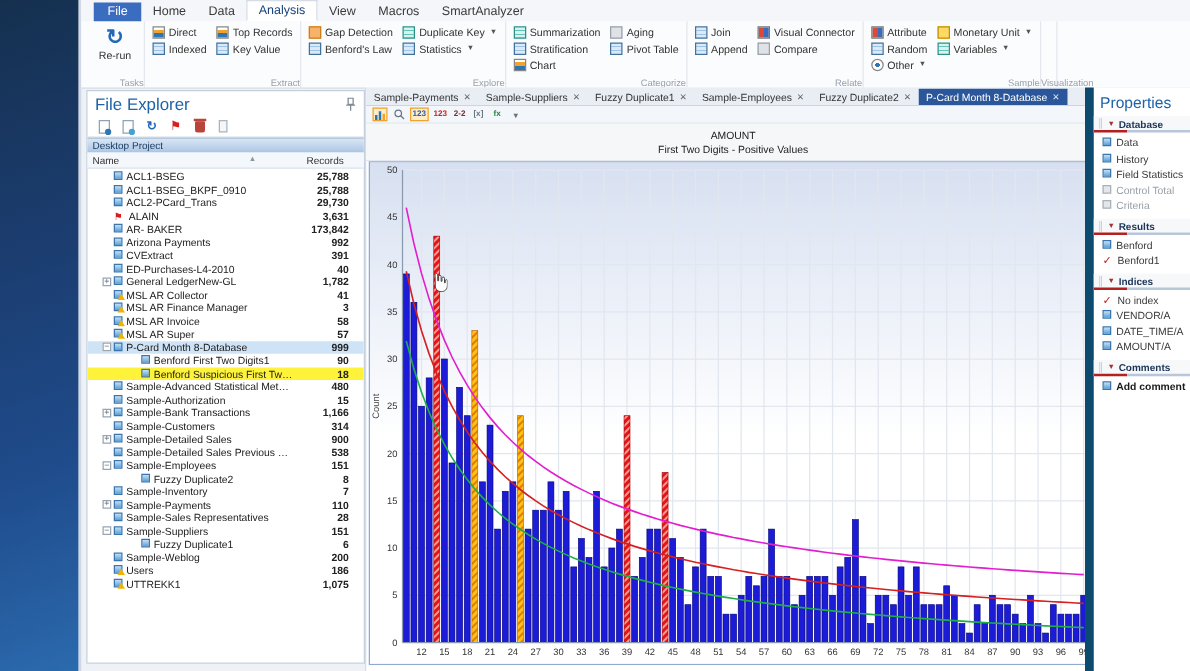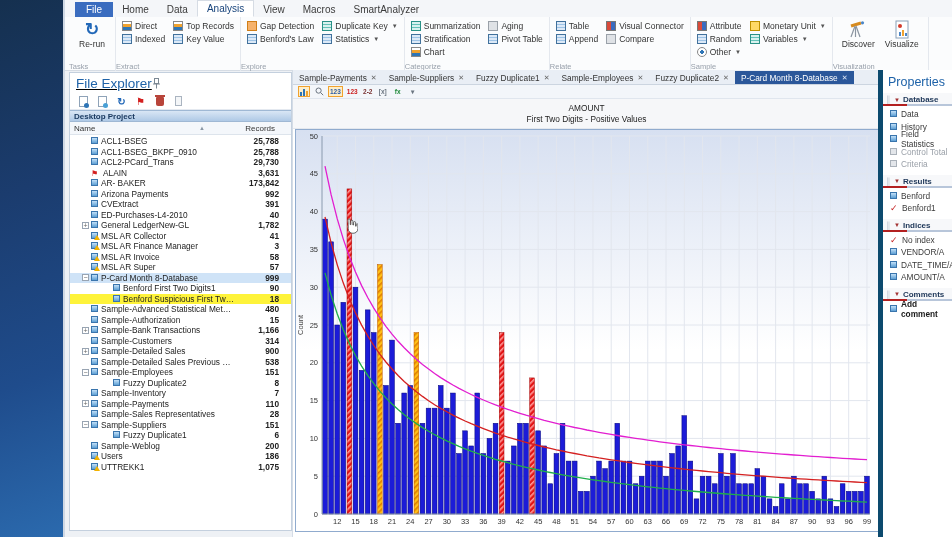--- a/index.html
+++ b/index.html
@@ -11,21 +11,21 @@
   .app { position:absolute; left:63px; top:0; width:889px; height:537px; background:#eef1f5; border-left:2px solid #cfd8e4; }
 
   
   .ribbon { position:absolute; left:0; top:0; right:0; height:71px; background:#fbfcfd; border-bottom:1px solid #d6dce4; }
   .tabrow { height:17px; display:flex; align-items:flex-end; padding-left:10px; background:#f4f6f9; }
   .rtab { font-size:10px; color:#3b3b3b; padding:2px 9px 2px 9px; cursor:default; }
   .rtab.file { background:#3a6cbf; color:#fff; padding:2px 11px; }
   .rtab.active { background:#fff; border:1px solid #d6dce4; border-bottom:1px solid #fff; color:#17437b; }
   .rbody { height:54px; display:flex; align-items:stretch; padding-left:4px; }
   .rgroup { position:relative; border-right:1px solid #e4e8ee; padding:2px 6px 10px 6px; }
-  .rgroup-label { position:absolute; left:0; right:0; bottom:0; text-align:left; font-size:7.5px; color:#98a0ab; }
+  .rgroup-label { position:absolute; left:0; right:0; bottom:0; text-align:right; font-size:7.5px; color:#98a0ab; }
   .rbtns { display:grid; grid-auto-flow:column; grid-gap:0 8px; }
   .rbtn { display:flex; align-items:center; gap:3px; font-size:8.5px; color:#333; height:13px; white-space:nowrap; cursor:default; }
   .rbtn .dd { font-size:6px; color:#555; margin-left:1px; }
   .bigwrap { display:flex; gap:4px; height:100%; }
   .bigbtn { display:flex; flex-direction:column; align-items:center; justify-content:flex-start; font-size:8.5px; color:#333; padding:1px 3px; min-width:34px; }
   .bigbtn .bigic { font-size:17px; line-height:19px; color:#2268b8; font-weight:bold; }
 
   .mi { display:inline-block; width:10px; height:10px; border:1px solid #7a93ad; background:#cfe2f3; flex:none; }
   .mi.blue   { background:repeating-linear-gradient(0deg,#dce9f7 0 2px,#9dc3e6 2px 3px); border-color:#41719c; }
   .mi.teal   { background:repeating-linear-gradient(0deg,#d8f2ef 0 2px,#64c2b8 2px 3px); border-color:#2a9187; }
@@ -34,34 +34,34 @@
   .mi.gold   { background:#ffd966; border-color:#bf9000; }
   .mi.redblue{ background:linear-gradient(90deg,#d94a3a 50%,#3a6bbf 50%); border-color:#777; }
   .mi.gray   { background:#dfe2e6; border-color:#9aa1a9; }
   .mi.radio  { border-radius:50%; background:radial-gradient(circle,#2e75b6 30%,#fff 34%); border-color:#888; }
 
   
   .svgic { width:22px; height:19px; }
 
   
   .explorer { position:absolute; left:4px; top:72px; width:223px; height:459px; background:#fff; border:1px solid #c4d0de; }
-  .exp-title { height:20px; display:flex; align-items:center; padding:0 6px;text-decoration:underline; }
+  .exp-title { height:20px; display:flex; align-items:center; justify-content:space-between; padding:0 6px; }
   .exp-title .t { color:#1e62a8; font-size:13.5px; }
   .pinsvg { width:9px; height:11px; }
   .exp-tools { height:17px; display:flex; align-items:center; gap:6px; padding:0 7px; border-bottom:1px solid #e4e9f0; }
   .tool { display:inline-flex; align-items:center; justify-content:center; width:13px; height:13px; font-size:10px; cursor:default; }
   .tool .doc { width:9px; height:11px; background:#fff; border:1px solid #8fa3b8; position:relative; }
   .tool .doc i { position:absolute; right:-2px; bottom:-2px; width:5px; height:5px; border-radius:50%; }
   .tool .doc i.b { background:#2e75b6; } .tool .doc i.e { background:#49a0d6; }
   .tool.refresh { color:#2268b8; font-weight:bold; }
   .tool.flag { color:#d42020; }
   .tool .trash { width:8px; height:9px; background:#b8443a; border-radius:1px 1px 2px 2px; position:relative; }
   .tool .trash:before { content:""; position:absolute; top:-2px; left:-1px; right:-1px; height:2px; background:#b8443a; }
   .tool .note { width:7px; height:10px; border:1px solid #aab4c0; background:#f4f6f8; }
-  .exp-project { height:12px; background:linear-gradient(#d9e6f5,#afc9e6); border-top:1px solid #9fb8d4; border-bottom:1px solid #9fb8d4; font-size:8px; font-weight:bold; color:#17375e; padding:1px 4px; }
+  .exp-project { height:12px; background:linear-gradient(#d9e6f5,#afc9e6); border-top:1px solid #9fb8d4; border-bottom:1px solid #9fb8d4; font-size:8px; font-weight:normal; color:#17375e; padding:1px 4px; }
   .exp-cols { height:13px; display:flex; align-items:center; background:#f4f7fb; border-bottom:1px solid #dde4ec; font-size:8px; color:#333; padding:0 4px; }
   .exp-cols .c-name { flex:1; } .exp-cols .sort { color:#8a97a5; font-size:6px; margin-right:26px; }
   .exp-cols .c-rec { width:56px; text-align:right; padding-right:12px; }
   .exp-tree { position:absolute; left:0; right:0; top:63px; bottom:0; overflow:hidden; }
   .trow { height:10.5px; display:flex; align-items:center; font-size:8.3px; color:#1c1c1c; white-space:nowrap; }
   .trow .lbl { overflow:hidden; text-overflow:ellipsis; flex:1; }
   .trow .rec { width:56px; text-align:right; padding-right:12px; flex:none; color:#222;font-weight:bold; }
   .trow.sel { background:#cfe3f7; }
   .trow.yellow { background:#fef33a; }
   .exp-ic { flex:none; margin:0 3px 0 0; }
@@ -84,21 +84,21 @@
   .ct .bars i { width:2px; background:#2e75b6; display:inline-block; }
   .ct svg { display:block; }
   .chart-info { height:30px; background:#f6f7f9; border-bottom:1px solid #e4e8ee; position:relative; font-size:8.3px; color:#333; }
   .ci-left { position:absolute; left:7px; top:4px; line-height:11px; }
   .ci-center { position:absolute; left:0; right:0; top:4px; text-align:center; line-height:11px; color:#222; }
   .chart-box { position:absolute; left:2px; right:2px; top:59px; bottom:5px; border:1px solid #90abce; background:#fff; }
   .chart-box svg.main { display:block; }
   .cursor-hand { position:absolute; left:48px; top:88px; }
 
   
-  .props { position:absolute; right:0; top:70px; width:74px; bottom:0; background:#fff; border-left:5px solid #0c4a6e; }
+  .props { position:absolute; right:0; top:70px; width:84px; bottom:0; background:#fff; border-left:7px solid #0c4a6e; }
   .props-title { color:#1e62a8; font-size:12.5px; padding:5px 0 4px 5px; }
   .psec-h { position:relative; height:13px; display:flex; align-items:center; gap:3px; padding-left:3px; font-size:8px; font-weight:bold; color:#1c3557; background:#f7f8fa; }
   .psec-h .grip { color:#b3bcc8; font-size:7px; } .psec-h .arr { color:#a33333; font-size:6px; }
   .psec-h:after { content:""; position:absolute; left:0; right:0; bottom:0; height:2px; background:linear-gradient(90deg,#b32020 0 35%,#b8c6da 35%); }
   .pitem { height:12.5px; display:flex; align-items:center; gap:4px; padding-left:7px; font-size:8.3px; color:#3a3a3a; cursor:default; }
   .pitem.disabled { color:#9aa0a8; } .pitem.disabled .cube { background:#e3e6ea; border-color:#aab1b9; }
   .pitem.bold { font-weight:bold; color:#1a1a1a; }
   .pitem .chk { color:#c42222; font-size:9px; width:8px; }
   .psec-body { padding:2px 0 4px 0; }
 </style>
@@ -195,21 +195,21 @@
               <span class="mi blue"></span>
               <span>Pivot Table</span>
             </div>
           </div>
           <div class="rgroup-label">Categorize</div>
         </div>
         <div class="rgroup">
           <div class="rbtns" style="grid-template-rows: repeat(2, 13px);">
             <div class="rbtn">
               <span class="mi blue"></span>
-              <span>Table</span>
+              <span>Join</span>
             </div>
             <div class="rbtn">
               <span class="mi blue"></span>
               <span>Append</span>
             </div>
             <div class="rbtn">
               <span class="mi redblue"></span>
               <span>Visual Connector</span>
             </div>
             <div class="rbtn">
@@ -241,42 +241,20 @@
             </div>
             <div class="rbtn">
               <span class="mi teal"></span>
               <span>Variables</span>
               <span class="dd">▼</span>
             </div>
           </div>
           <div class="rgroup-label">Sample</div>
         </div>
         <div class="rgroup">
-          <div class="bigwrap">
-            <div class="bigbtn">
-              <svg class="svgic" viewBox="0 0 22 19">
-                <line x1="4" y1="6" x2="14" y2="3" stroke="#d78b1f" stroke-width="3"></line>
-                <circle cx="15.5" cy="2.8" r="1.6" fill="#4a86c8"></circle>
-                <line x1="8" y1="6" x2="4" y2="17" stroke="#8a94a0" stroke-width="1.2"></line>
-                <line x1="9" y1="6" x2="13" y2="17" stroke="#8a94a0" stroke-width="1.2"></line>
-                <line x1="8.5" y1="7" x2="8.5" y2="17" stroke="#8a94a0" stroke-width="1.2"></line>
-              </svg>
-              <span>Discover</span>
-            </div>
-            <div class="bigbtn">
-              <svg class="svgic" viewBox="0 0 22 19">
-                <rect x="5" y="1" width="12" height="17" fill="#fff" stroke="#8aa0b8"></rect>
-                <circle cx="9" cy="6" r="2" fill="#d43a2a"></circle>
-                <rect x="8" y="12" width="2" height="4" fill="#4a86c8"></rect>
-                <rect x="11" y="10" width="2" height="6" fill="#f0a22e"></rect>
-                <rect x="14" y="13" width="2" height="3" fill="#4a86c8"></rect>
-              </svg>
-              <span>Visualize</span>
-            </div>
-          </div>
           <div class="rgroup-label">Visualization</div>
         </div>
       </div>
   </div>
 
   <div class="explorer">
     <div class="exp-title">
       <span class="t">File Explorer</span>
       <svg class="pinsvg" viewBox="0 0 9 11">
         <rect x="2.5" y="0.5" width="4" height="5" fill="#fff" stroke="#7c8894"></rect>

